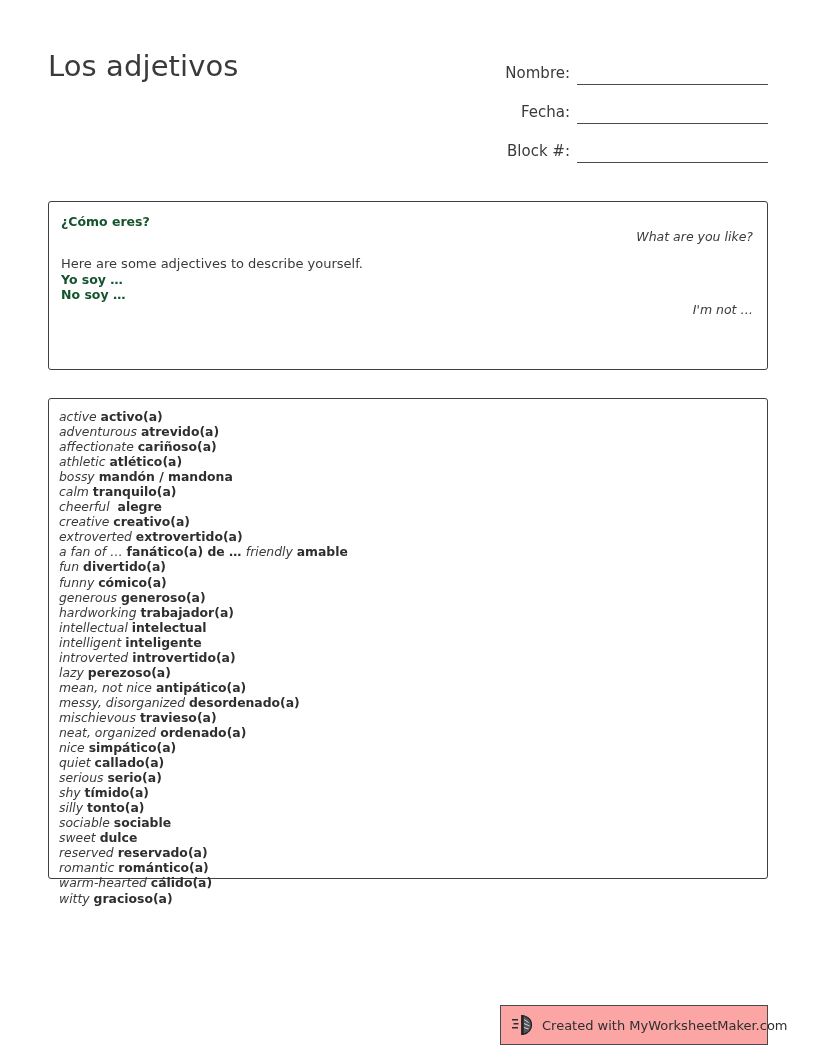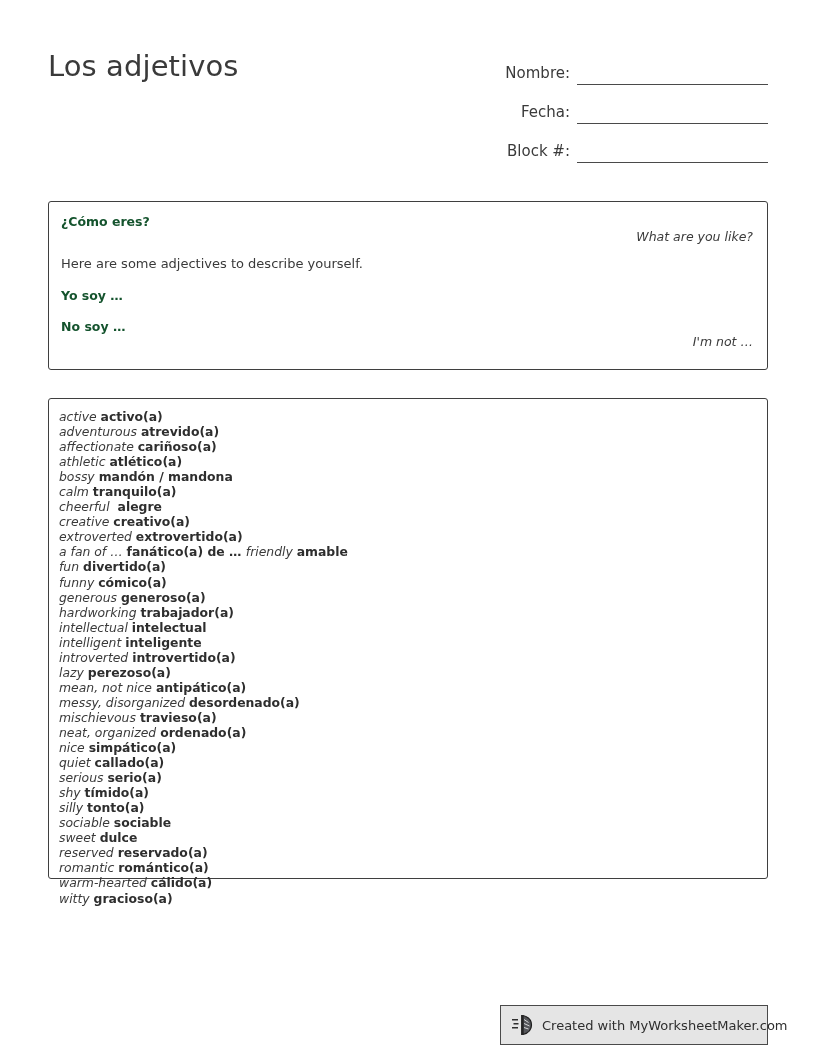--- a/index.html
+++ b/index.html
@@ -91,21 +91,20 @@
     line-height: 15px;
     text-align: right;
   }
   .instr-body {
     font-size: 13px;
     color: #3a3a3a;
     line-height: 16px;
     margin-top: 12px;
   }
   .instr-group {
-    margin-top: 16px;
   }
 
   
   #adjectives-panel {
     left: 48px;
     top: 398px;
     width: 720px;
     height: 481px;
   }
   .adj-inner {
@@ -127,21 +126,21 @@
   }
 
   
   #footer-badge {
     position: absolute;
     left: 500px;
     top: 1005px;
     width: 268px;
     height: 40px;
     border: 1.2px solid #4a4a4a;
-    background: #e5e5e5;
+    background: #fca5a5;
     box-sizing: border-box;
     display: flex;
     align-items: center;
     padding-left: 11px;
   }
   .badge-icon {
     width: 24px;
     height: 22px;
     flex: 0 0 auto;
     margin-right: 6px;

